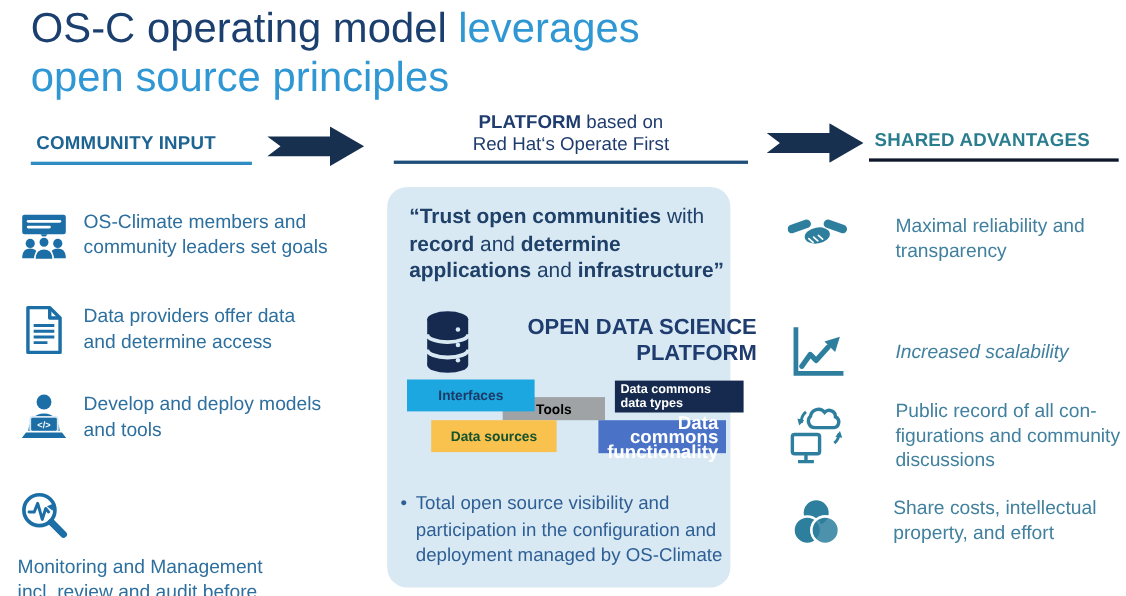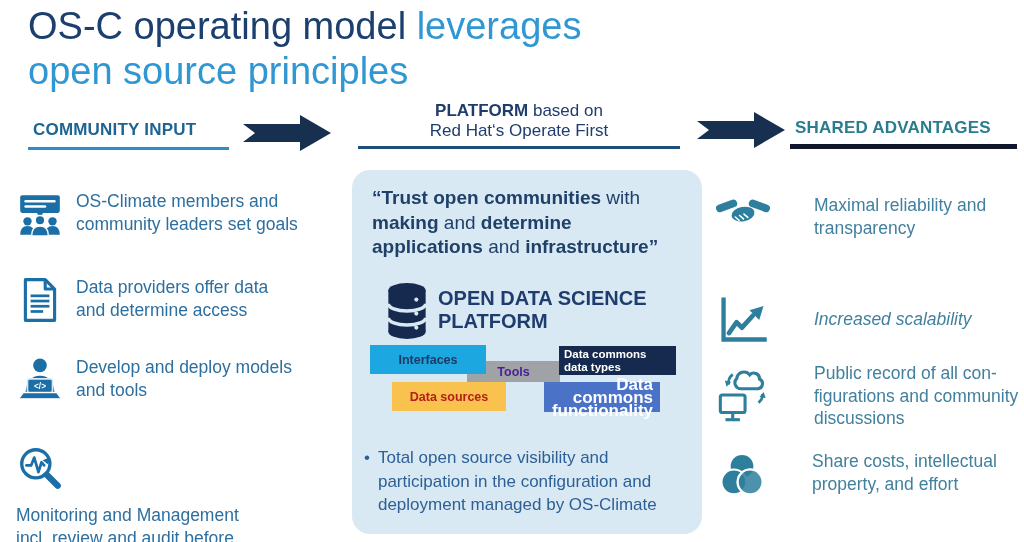--- a/index.html
+++ b/index.html
@@ -9,45 +9,45 @@
   }
   
   .title{position:absolute;left:28px;top:4px;font-size:38px;line-height:45px;font-weight:400;letter-spacing:0;}
   .title .dark{color:#1b3f6e;}
   .title .blue{color:#2f97d4;}
   
   .hdr{position:absolute;font-weight:700;}
   .hdr-community{left:28px;top:120px;width:196px;color:#1d6493;font-size:17px;padding:0 0 7px 5px;border-bottom:3px solid #2d8dc4;letter-spacing:.2px;}
   .hdr-platform{left:358px;top:101px;width:322px;text-align:center;color:#1f3c6e;font-size:17px;line-height:20px;font-weight:400;padding-bottom:5px;border-bottom:3px solid #1f4e79;}
   .hdr-platform .b{font-weight:700;}
-  .hdr-shared{left:790px;top:118px;width:222px;color:#2a7d8e;font-size:17px;padding:0 0 6px 5px;border-bottom:5px solid #0f172a;letter-spacing:.2px;}
+  .hdr-shared{left:790px;top:118px;width:222px;color:#2a7d8e;font-size:17px;padding:0 0 6px 5px;border-bottom:3px solid #0f172a;letter-spacing:.2px;}
   .arrow{position:absolute;width:88px;height:36px;}
   .arrow-1{left:243px;top:115px;}
   .arrow-2{left:697px;top:112px;}
   
   .item{position:absolute;display:flex;gap:12px;align-items:flex-start;}
   .item .ic{flex:0 0 auto;}
   .item p{margin:0;white-space:pre-line;}
   .left-item{left:16px;width:320px;}
   .left-item p{color:#2d6f9f;font-size:17.5px;line-height:22.5px;}
   .li-1{top:190px;} .li-2{top:276px;} .li-3{top:356px;} .li-4{top:444px;flex-direction:column;}
   .right-item{left:716px;width:306px;gap:44px;}
   .right-item p{color:#41809e;font-size:17.5px;line-height:22.5px;}
   .ri-1{top:194px;} .ri-2{top:292px;align-items:center;font-style:italic;} .ri-3{top:362px;} .ri-4{top:450px;}
   
-  .panel{position:absolute;left:352px;top:170px;width:350px;height:364px;background:#d9e9f3;border-radius:18px;}
+  .panel{position:absolute;left:352px;top:170px;width:312px;height:364px;background:#d9e9f3;border-radius:18px;}
   .quote{position:absolute;left:20px;top:16px;width:310px;color:#1f4068;font-size:19px;line-height:24.5px;white-space:pre-line;}
   .quote .b{font-weight:700;}
   .db-icon{position:absolute;left:34px;top:112px;}
-  .odsp-title{position:absolute;left:86px;top:117px;width:250px;text-align:left;color:#1f3c6e;font-weight:700;font-size:20px;line-height:23px;}
+  .odsp-title{position:absolute;left:86px;top:117px;width:250px;text-align:right;color:#1f3c6e;font-weight:700;font-size:20px;line-height:23px;}
   .blk{position:absolute;font-weight:700;font-size:12.5px;display:flex;align-items:center;justify-content:center;box-sizing:border-box;}
   .blk-interfaces{left:18px;top:175px;width:116px;height:29px;background:#1ca7e0;color:#1b3a66;z-index:2;}
-  .blk-tools{left:115px;top:191px;width:93px;height:21px;background:#a0a3a6;color:#4c1d95;z-index:1;}
+  .blk-tools{left:105px;top:191px;width:93px;height:21px;background:#a0a3a6;color:#000000;z-index:1;}
   .blk-types{left:207px;top:176px;width:117px;height:29px;background:#152a4e;color:#fff;z-index:2;justify-content:flex-start;padding:2px 5px;font-size:11.5px;line-height:13px;white-space:pre-line;text-align:left;}
-  .blk-sources{left:40px;top:212px;width:114px;height:29px;background:#f9c14e;color:#b91c1c;z-index:2;}
+  .blk-sources{left:40px;top:212px;width:114px;height:29px;background:#f9c14e;color:#14532d;z-index:2;}
   .blk-functionality{left:192px;top:212px;width:116px;height:30px;background:#4a73c8;color:#fff;z-index:2;justify-content:flex-start;padding:2px 7px;font-size:17px;line-height:13px;white-space:pre-line;text-align:right;}
   .bullet{position:absolute;left:12px;top:276px;width:330px;display:flex;gap:8px;color:#2d5f95;}
   .bullet .dot{font-size:17px;line-height:23.5px;}
   .bullet p{margin:0;font-size:17px;line-height:23.5px;white-space:pre-line;color:#2d5f95;}
 </style>
 </head>
 <body>
 
 <div class="slide">
 
@@ -131,21 +131,21 @@
       <line x1="29.5" y1="29.5" x2="40" y2="40" stroke="#1b6ea6" stroke-width="6" stroke-linecap="round"></line>
     </svg>
     <p>Monitoring and Management
 incl. review and audit before
 making updates</p>
   </div>
 
   <div class="panel">
 
     <div class="quote"><span class="b">“Trust open communities</span><span> with
-</span><span class="b">making</span><span> and </span><span class="b">determine</span><span>
+</span><span class="b">record</span><span> and </span><span class="b">determine</span><span>
 </span><span class="b">applications</span><span> and </span><span class="b">infrastructure”</span></div>
 
     <svg class="db-icon" width="42" height="58" viewBox="0 0 40 56">
       <g fill="#152a4e">
         <rect x="2" y="8" width="36" height="40"></rect>
         <ellipse cx="20" cy="8" rx="18" ry="7"></ellipse>
         <ellipse cx="20" cy="48" rx="18" ry="7"></ellipse>
       </g>
       <g fill="none" stroke="#d9e9f3" stroke-width="3.4">
         <path d="M2,21 a18,7 0 0 0 36,0"></path>

